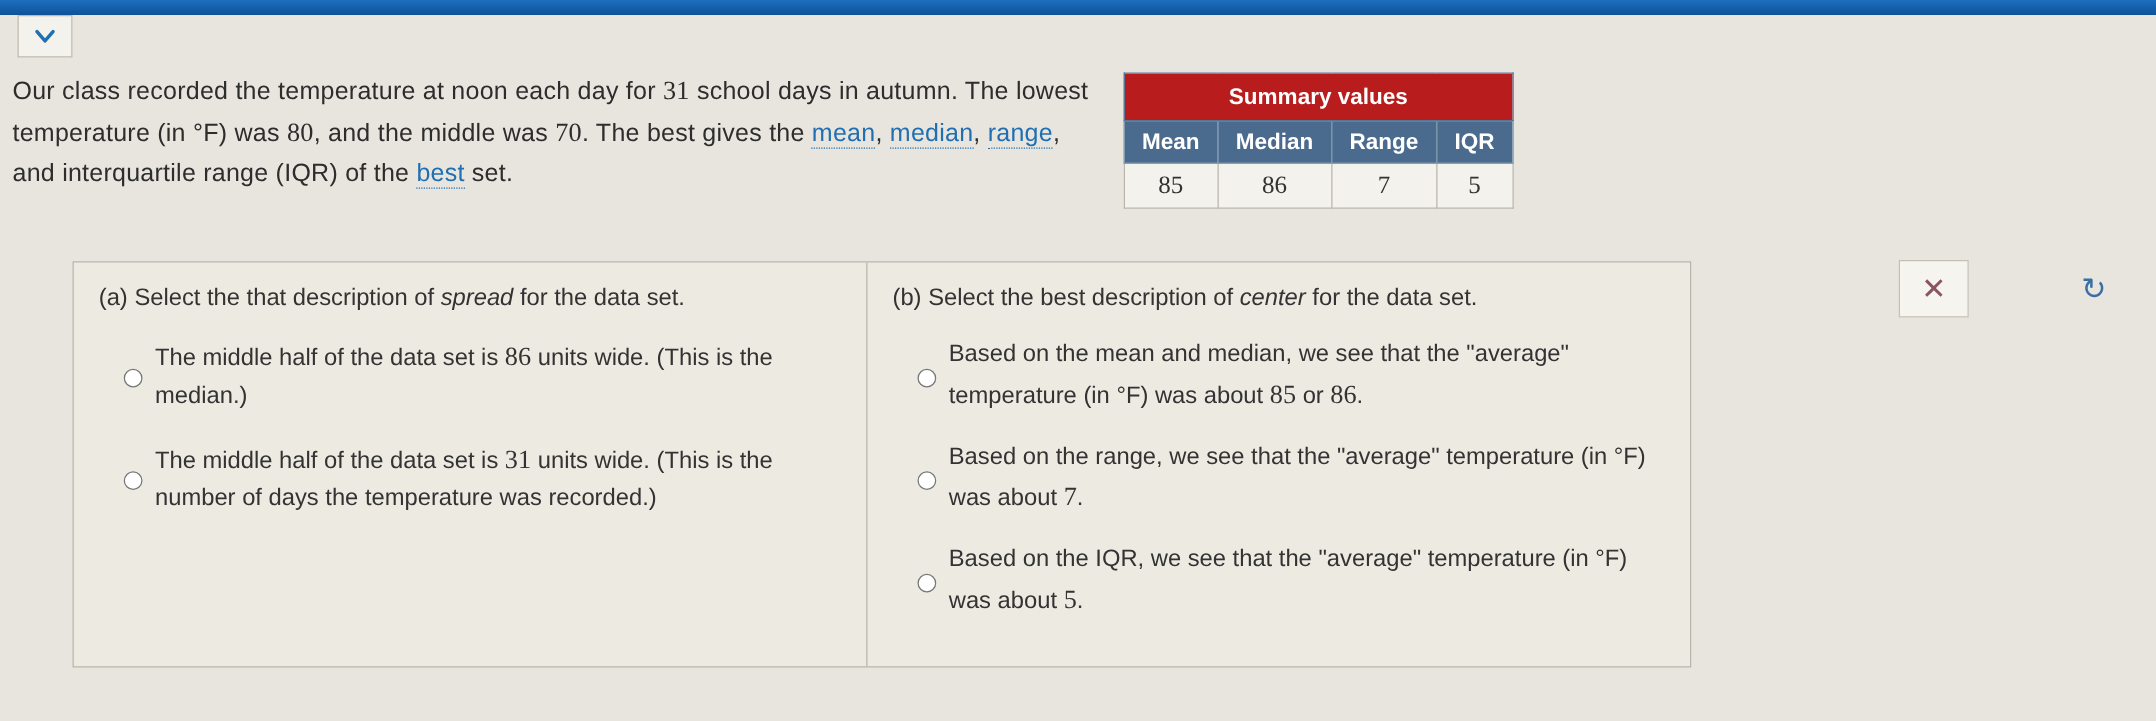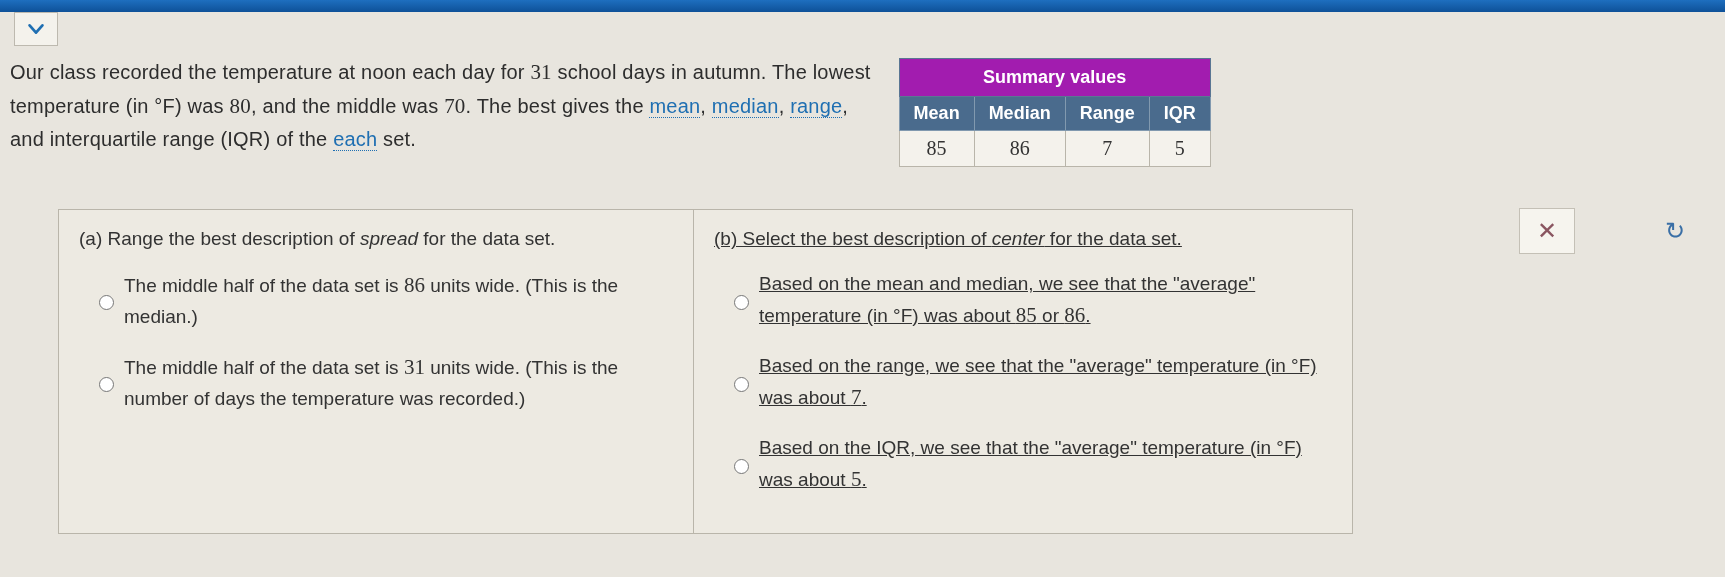--- a/index.html
+++ b/index.html
@@ -56,21 +56,21 @@
       cursor: pointer;
     }
     .italic { font-style: italic; }
     .summary-table {
       border-collapse: collapse;
       font-size: 18px;
       margin-top: 2px;
       background: #f4f2ec;
     }
     .summary-table .title-row td {
-      background: #a21caf;
+      background: #b91c1c;
       color: #fff;
       font-weight: bold;
       text-align: center;
       padding: 8px 10px;
       border: 1px solid #5a7693;
     }
     .summary-table .header-row td {
       background: #4a6b8d;
       color: #fff;
       font-weight: bold;
@@ -95,21 +95,21 @@
       margin-left: 48px;
       background: #edeae2;
     }
     .qcol {
       padding: 14px 20px 18px 20px;
       font-size: 19px;
       line-height: 1.55;
       color: #333;
     }
     .qcol-a { width: 635px; border-right: 1px solid #b9b5aa; }
-    .qcol-b { flex: 1; text-decoration: underline; }
+    .qcol-b { flex: 1; }
     .q-label { margin-bottom: 16px; }
     .option {
       display: flex;
       align-items: center;
       gap: 10px;
       margin-bottom: 20px;
       padding-left: 20px;
       cursor: pointer;
     }
     .radio {
@@ -151,21 +151,21 @@
   <svg viewBox="0 0 24 24">
     <polyline points="5,8 12,16 19,8" fill="none" stroke="#1f6fb2" stroke-width="3" stroke-linecap="round" stroke-linejoin="round"></polyline>
   </svg>
 </div>
 
 <div class="content">
   <div class="prompt-row">
     <div class="prompt-text">
       <span>Our class recorded the temperature at noon each day for </span><span class="num">31</span><span> school days in autumn. The lowest</span><br>
       <span>temperature (in °F) was </span><span class="num">80</span><span>, and the middle was </span><span class="num">70</span><span>. The best gives the </span><span class="term-link">mean</span><span>, </span><span class="term-link">median</span><span>, </span><span class="term-link">range</span><span>,</span><br>
-      <span>and interquartile range (IQR) of the </span><span class="term-link">each</span><span> set.</span>
+      <span>and interquartile range (IQR) of the </span><span class="term-link">best</span><span> set.</span>
     </div>
 
     <table class="summary-table">
       <tbody>
           <tr class="title-row">
             <td colspan="4">Summary values</td>
           </tr>
       <tr class="header-row">
         <td>Mean</td>
         <td>Median</td>
@@ -178,21 +178,21 @@
         <td>7</td>
         <td>5</td>
       </tr>
     </tbody>
       </table>
   </div>
 
   <div class="questions">
     <div class="qcol qcol-a">
       <div class="q-label">
-        <span>(a)  Range the best description of </span><span class="italic">spread</span><span> for the data set.</span>
+        <span>(a)  Select the that description of </span><span class="italic">spread</span><span> for the data set.</span>
       </div>
       <div class="option">
         <span class="radio"></span>
         <span class="opt-text"><span>The middle half of the data set is </span><span class="num">86</span><span> units wide. (This is the median.)</span></span>
       </div>
       <div class="option">
         <span class="radio"></span>
         <span class="opt-text"><span>The middle half of the data set is </span><span class="num">31</span><span> units wide. (This is the number of days the temperature was recorded.)</span></span>
       </div>
     </div>

